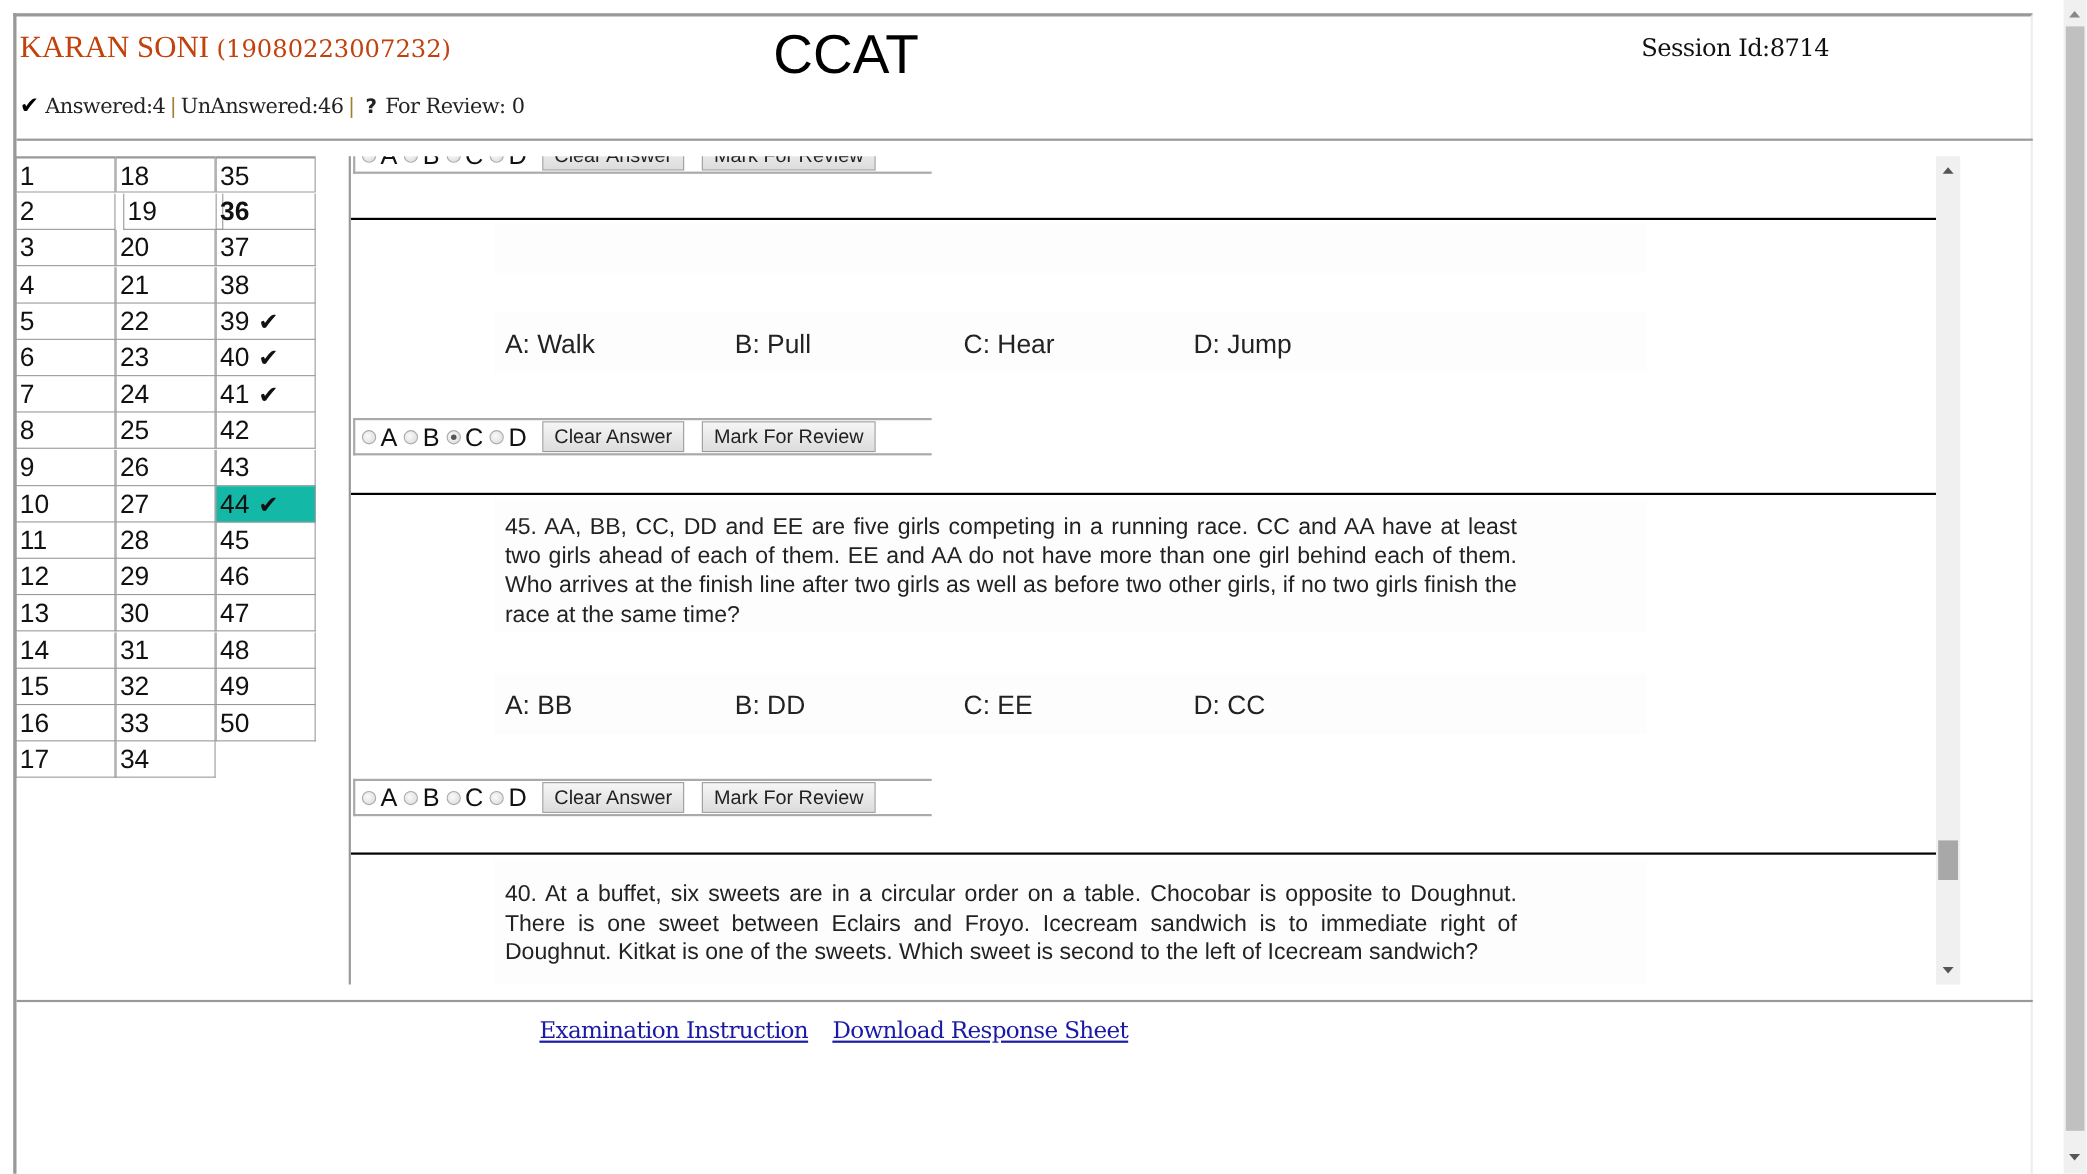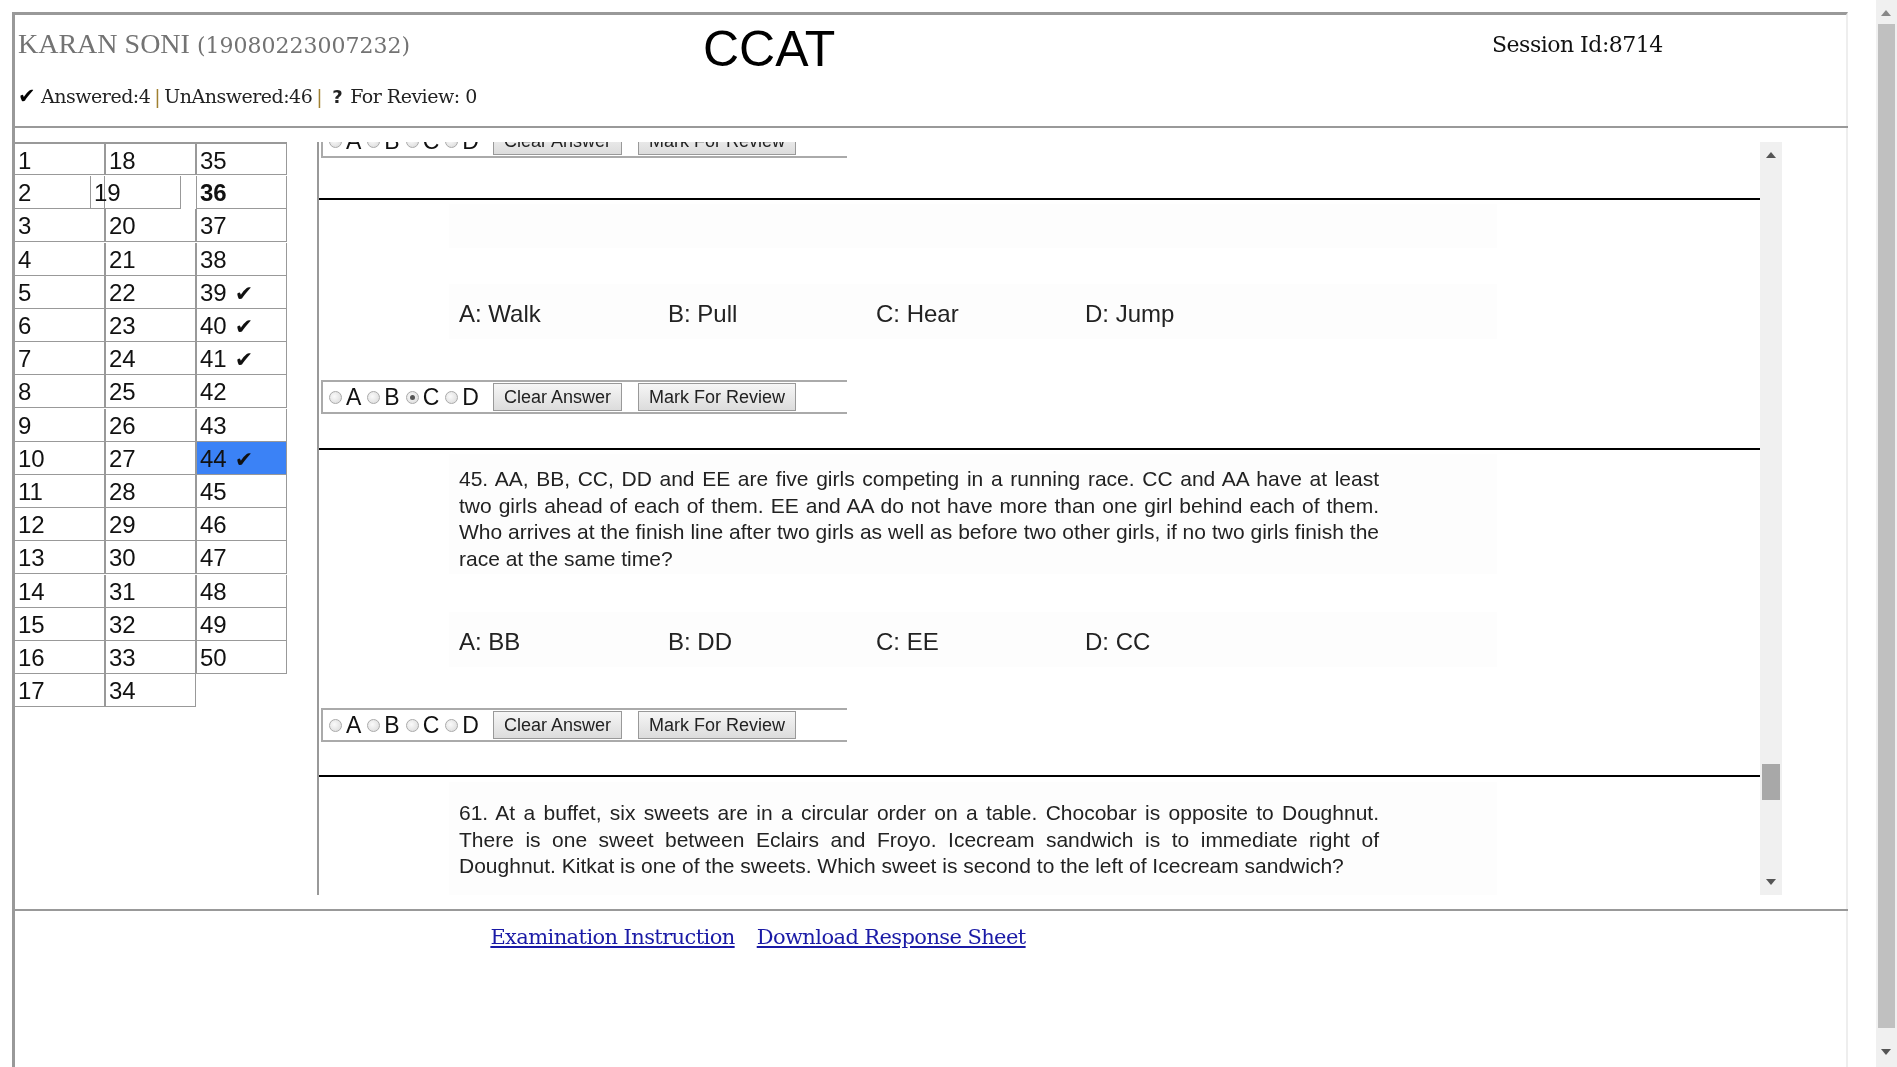--- a/index.html
+++ b/index.html
@@ -1,32 +1,32 @@
 <!DOCTYPE html>
 <html><head>
 <meta charset="utf-8">
 <style>
   html, body { margin:0; padding:0; }
   body { width:1897px; height:1067px; background:#fff; position:relative; overflow:hidden; font-family:"Liberation Sans", sans-serif; }
   .frame { position:absolute; left:12px; top:12px; width:1836px; height:1060px; border-top:3px solid #999; border-left:3px solid #999; border-right:2px solid #eee; box-sizing:border-box; }
-  .cand-name { position:absolute; left:18px; top:28px; font-family:"Liberation Serif", serif; font-size:28px; color:#737373; white-space:nowrap; }
+  .cand-name { position:absolute; left:18px; top:28px; font-family:"Liberation Serif", serif; font-size:28px; color:#c2410c; white-space:nowrap; }
   .cand-name .roll { font-family:"DejaVu Serif", serif; font-size:22px; }
   .exam-title { position:absolute; left:703px; top:20px; font-family:Liberation Sans, sans-serif; font-size:50px; color:#000; }
   .session { position:absolute; left:1492px; top:32px; font-family:"DejaVu Serif", serif; font-size:22px; color:#111; letter-spacing:-0.5px; }
   .stats { position:absolute; left:18px; top:84px; font-family:"DejaVu Serif", serif; font-size:19px; color:#222; white-space:nowrap; letter-spacing:-0.5px; }
   .stats .chk { font-family:"DejaVu Sans", sans-serif; font-size:21px; color:#000; margin-right:6px; }
   .stats .sep { color:#a08030; margin:0 4px; }
   .stats .q { font-family:"DejaVu Sans", sans-serif; font-weight:bold; font-size:18px; margin:0 8px 0 6px; }
   .hdr-divider { position:absolute; left:15px; top:126px; width:1833px; height:2px; background:#999; }
 
   
   .qgrid { position:absolute; left:14px; top:142px; }
   .qcell { position:absolute; width:91px; height:33px; box-sizing:border-box; border:1px solid #999; border-top:none; font-size:24px; color:#111; padding-left:3px; line-height:33px; white-space:nowrap; cursor:pointer; }
   .qcell.first-row { border-top:2px solid #999; }
-  .qcell.current { background:#3b82f6; }
+  .qcell.current { background:#14b8a6; }
   .qcell .tick { font-family:"DejaVu Sans", sans-serif; font-size:22px; margin-left:8px; }
 
   
   .qpane { position:absolute; left:317px; top:142px; width:1443px; height:753px; overflow:hidden; border-left:2px solid #999; box-sizing:border-box; }
   .inner-scroll { position:absolute; left:1760px; top:142px; width:22px; height:753px; background:#f0f0f0; }
   .inner-scroll .arrow-up { position:absolute; left:6px; top:10px; width:0; height:0; border-left:5px solid transparent; border-right:5px solid transparent; border-bottom:6px solid #555; }
   .inner-scroll .arrow-down { position:absolute; left:6px; bottom:10px; width:0; height:0; border-left:5px solid transparent; border-right:5px solid transparent; border-top:6px solid #555; }
   .inner-scroll .thumb { position:absolute; left:2px; top:622px; width:18px; height:36px; background:#a8a8a8; }
   .qsep { position:absolute; left:0; width:1441px; height:2px; background:#000; }
   .qtext { position:absolute; left:140px; width:920px; font-size:21px; line-height:26.5px; color:#222; text-align:justify; }
@@ -73,21 +73,21 @@
     <div class="qcell" style="left: 0px; top: 266.6px;"><span>9</span></div>
     <div class="qcell" style="left: 0px; top: 299.8px;"><span>10</span></div>
     <div class="qcell" style="left: 0px; top: 333px;"><span>11</span></div>
     <div class="qcell" style="left: 0px; top: 366.2px;"><span>12</span></div>
     <div class="qcell" style="left: 0px; top: 399.4px;"><span>13</span></div>
     <div class="qcell" style="left: 0px; top: 432.6px;"><span>14</span></div>
     <div class="qcell" style="left: 0px; top: 465.8px;"><span>15</span></div>
     <div class="qcell" style="left: 0px; top: 499px;"><span>16</span></div>
     <div class="qcell" style="left: 0px; top: 532.2px;"><span>17</span></div>
     <div class="qcell first-row" style="left: 91px; top: 0px;"><span>18</span></div>
-    <div class="qcell" style="left: 76px; top: 34.2px;"><span>19</span></div>
+    <div class="qcell" style="left: 98px; top: 34.2px;"><span>19</span></div>
     <div class="qcell" style="left: 91px; top: 67.4px;"><span>20</span></div>
     <div class="qcell" style="left: 91px; top: 100.6px;"><span>21</span></div>
     <div class="qcell" style="left: 91px; top: 133.8px;"><span>22</span></div>
     <div class="qcell" style="left: 91px; top: 167px;"><span>23</span></div>
     <div class="qcell" style="left: 91px; top: 200.2px;"><span>24</span></div>
     <div class="qcell" style="left: 91px; top: 233.4px;"><span>25</span></div>
     <div class="qcell" style="left: 91px; top: 266.6px;"><span>26</span></div>
     <div class="qcell" style="left: 91px; top: 299.8px;"><span>27</span></div>
     <div class="qcell" style="left: 91px; top: 333px;"><span>28</span></div>
     <div class="qcell" style="left: 91px; top: 366.2px;"><span>29</span></div>
@@ -189,21 +189,21 @@
     <label class="radio-wrap">
         <span class="radio"></span>
         <span>D</span>
       </label>
     <button class="btn">Clear Answer</button>
     <button class="btn">Mark For Review</button>
   </div>
   <div class="qsep" style="top:633px;"></div>
 
   <div class="qbg" style="top:640px;height:120px;"></div>
-  <div class="qtext" style="top:658px;">61. At a buffet, six sweets are in a circular order on a table. Chocobar is opposite to Doughnut. There is one sweet between Eclairs and Froyo. Icecream sandwich is to immediate right of Doughnut. Kitkat is one of the sweets. Which sweet is second to the left of Icecream sandwich?</div>
+  <div class="qtext" style="top:658px;">40. At a buffet, six sweets are in a circular order on a table. Chocobar is opposite to Doughnut. There is one sweet between Eclairs and Froyo. Icecream sandwich is to immediate right of Doughnut. Kitkat is one of the sweets. Which sweet is second to the left of Icecream sandwich?</div>
 </div>
 
 <div class="inner-scroll">
   <div class="arrow-up"></div>
   <div class="thumb"></div>
   <div class="arrow-down"></div>
 </div>
 
 <div class="ftr-divider"></div>
 <div class="footer-links">

